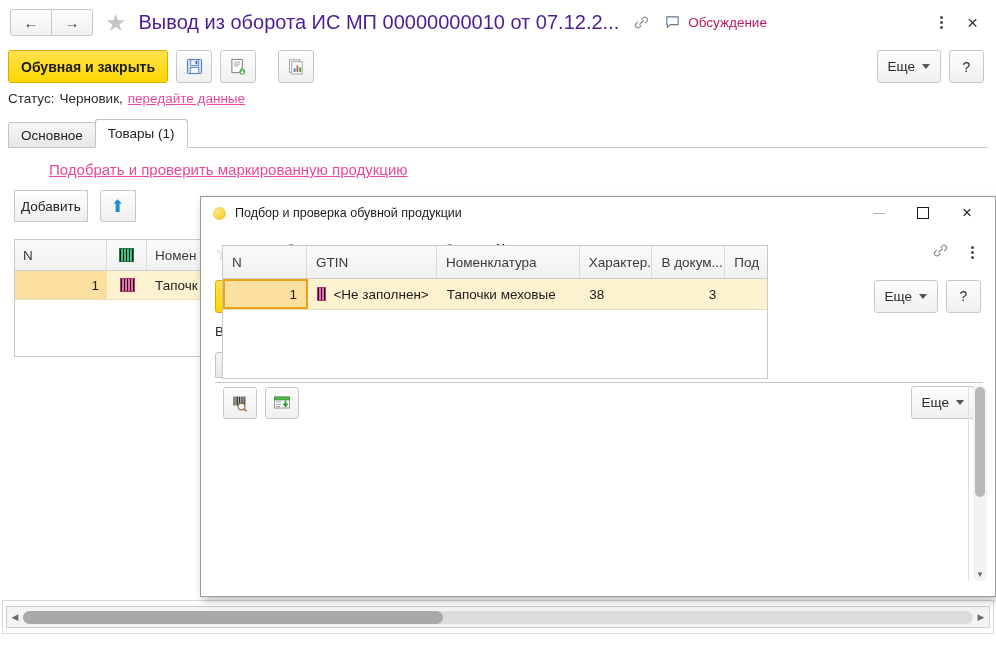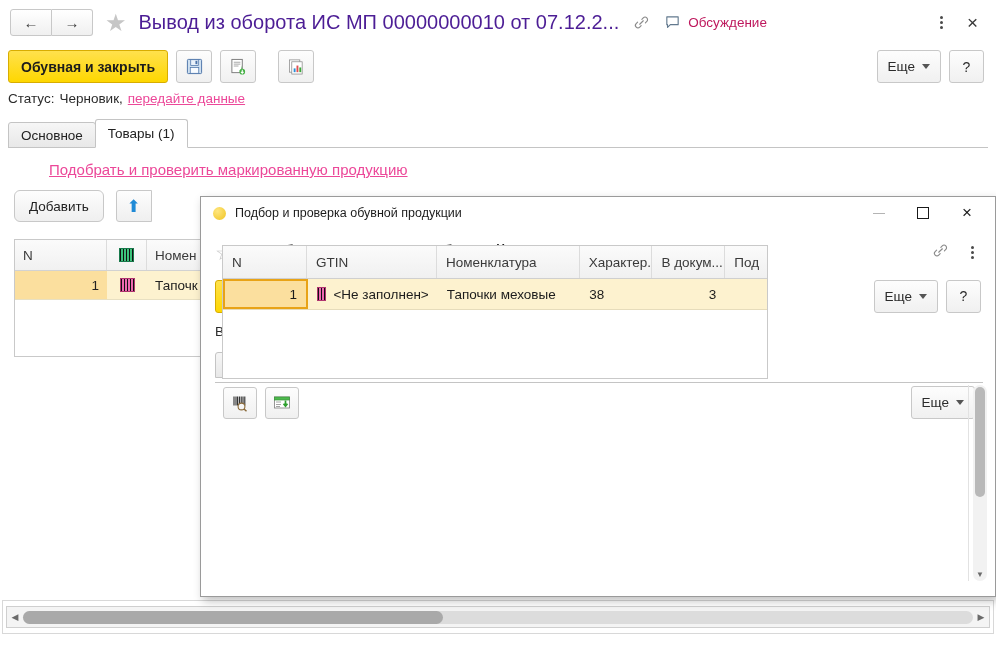--- a/index.html
+++ b/index.html
@@ -151,23 +151,23 @@
     font-size: 15px;
     margin-left: 39px;
   }
 
   
   .subtoolbar {
     position: absolute; left: 14px; top: 190px;
     display: flex; align-items: center;
   }
   .btn-add {
-    height: 30px; padding: 0 14px;
+    height: 30px; padding: 0 6px;
     background: linear-gradient(#fdfdfd, #efefef);
-    border: 1px solid #c8c8c8; border-radius: 6px;
+    border: 1px solid #c8c8c8; border-radius: 0;
     font-size: 13.5px; color: #222;
     display: flex; align-items: center; cursor: pointer;
   }
   .btn-arrow {
     margin-left: 12px;
     width: 34px; height: 30px;
     background: linear-gradient(#fdfdfd, #efefef);
     border: 1px solid #c8c8c8; border-radius: 3px 0 0 3px;
     display: flex; align-items: center; justify-content: center;
     font-size: 17px; color: #1f8ad6; cursor: pointer;

